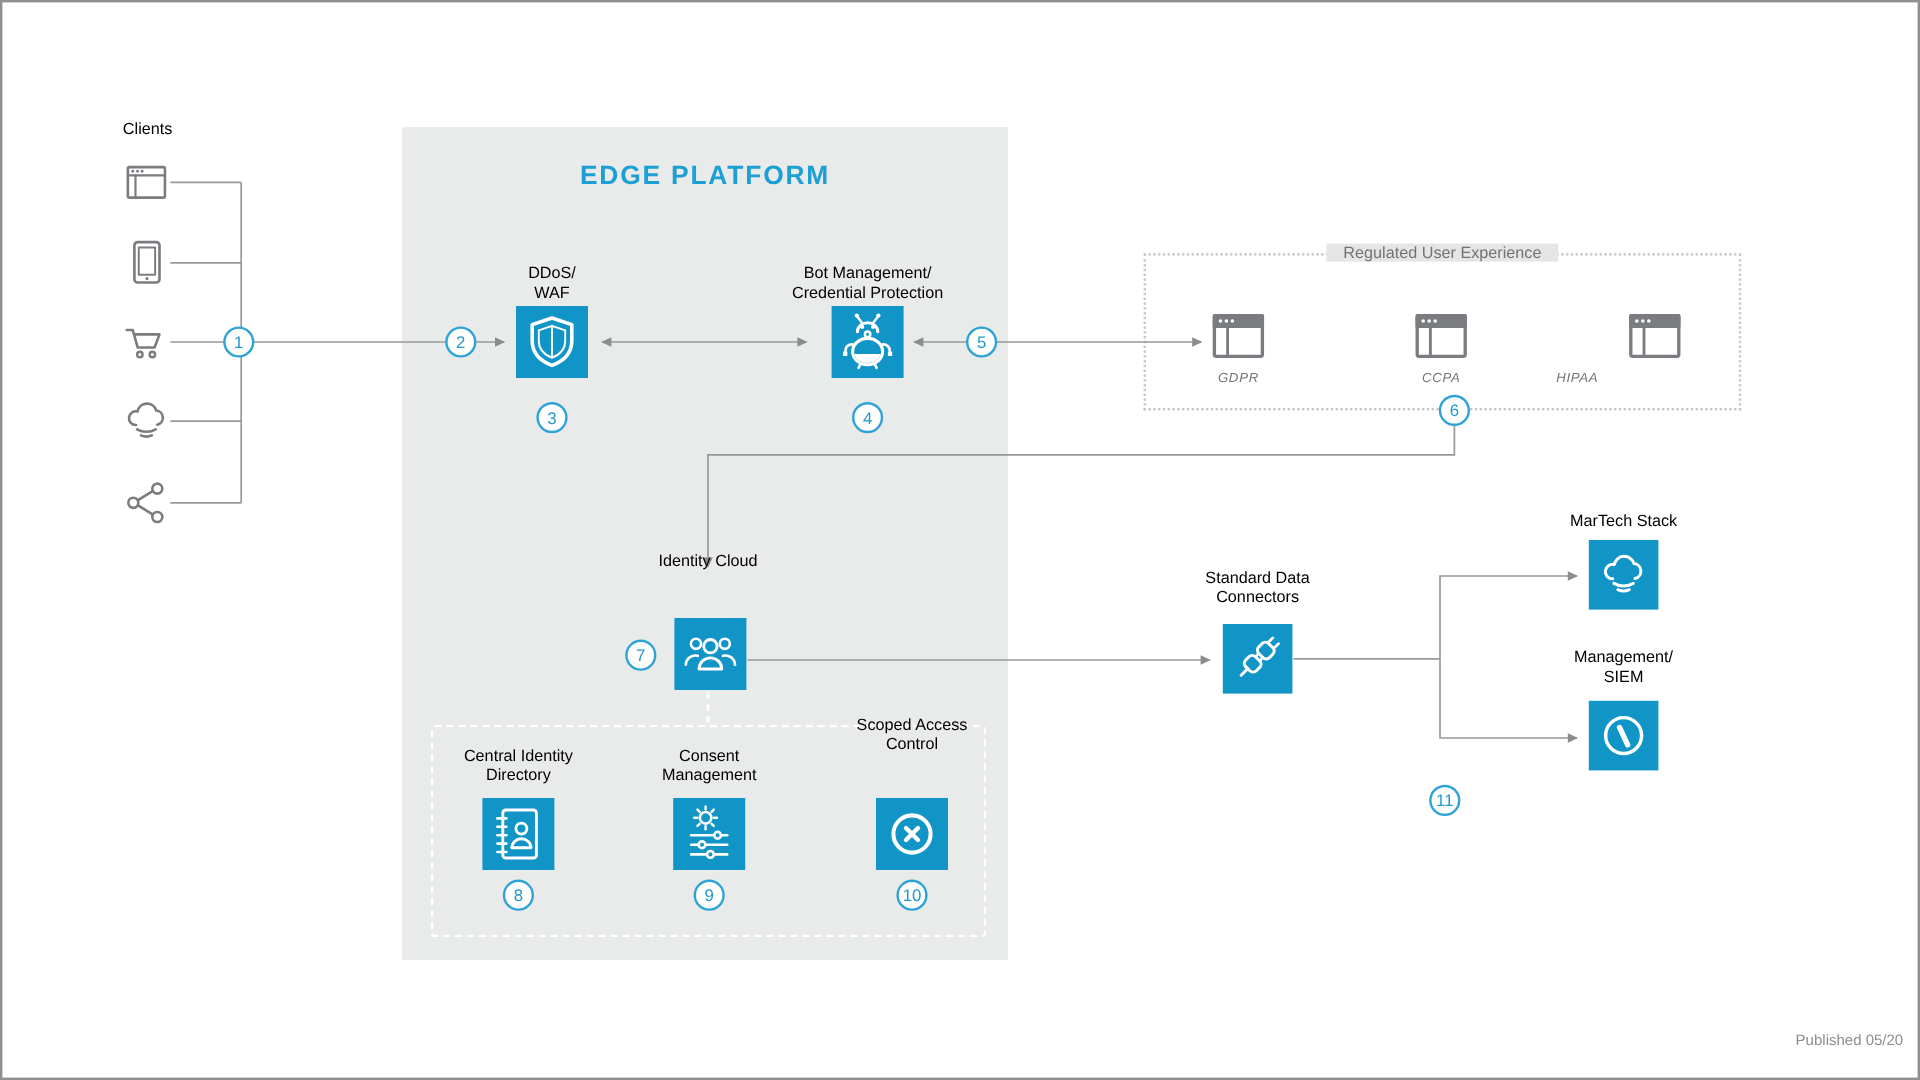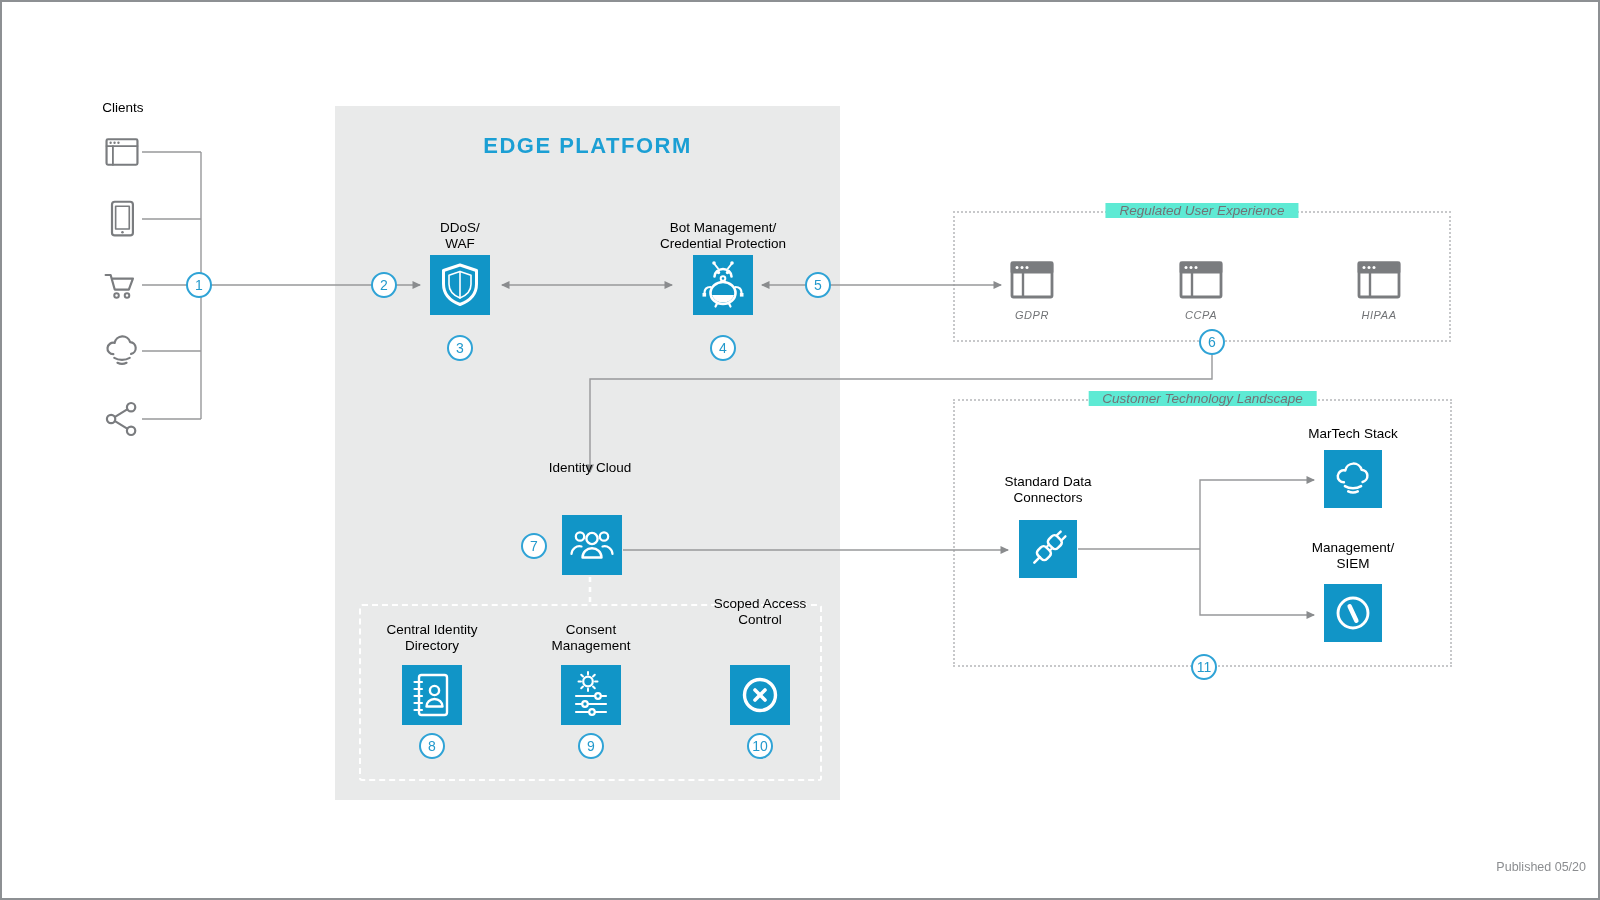--- a/index.html
+++ b/index.html
@@ -22,40 +22,37 @@
   .sz58{width:58px;height:58px;}
 
   .gray-icon{position:absolute;color:#7a7c7f;z-index:3;display:flex;align-items:center;justify-content:center;}
 
   .step{position:absolute;width:26px;height:26px;border-radius:50%;background:#fff;
         border:2px solid #2fa3d6;color:#2399cc;font-size:14px;font-weight:500;
         display:flex;align-items:center;justify-content:center;box-sizing:border-box;z-index:4;}
 
   .dot-box{position:absolute;border:2px dotted #c7c8ca;box-sizing:border-box;z-index:1;}
   .dot-box .box-title{position:absolute;top:-10px;left:50%;transform:translateX(-50%);
-        background:#5eead4;padding:0 14px;white-space:nowrap;color:#717376;font-size:13.5px;font-style:italic;}
+        background:#e5e5e5;padding:0 14px;white-space:nowrap;color:#717376;font-size:13.5px;}
 
   .dash-box{position:absolute;left:357px;top:602px;width:463px;height:177px;
         border:2px dashed #ffffff;border-radius:3px;box-sizing:border-box;z-index:1;}
 
   .published{position:absolute;right:12px;top:858px;color:#8b8d90;font-size:12.5px;z-index:3;}
 </style>
 </head>
 <body>
 
 <div class="frame">
 
   <div class="edge-box"></div>
   <div class="edge-title">EDGE PLATFORM</div>
 
   <div class="dot-box" style="left:951px;top:209px;width:498px;height:131px;">
     <span class="box-title">Regulated User Experience</span>
-  </div>
-  <div class="dot-box" style="left:951px;top:397px;width:499px;height:268px;">
-    <span class="box-title">Customer Technology Landscape</span>
   </div>
 
   <div class="dash-box"></div>
 
   <svg class="wires" viewBox="0 0 1600 900">
     <defs>
       <marker id="arr" markerUnits="userSpaceOnUse" markerWidth="11" markerHeight="11" refX="8" refY="5" orient="auto-start-reverse">
         <path d="M0.5 1 L9 5 L0.5 9 Z" fill="#8a8c8e"></path>
       </marker>
     </defs>
@@ -246,21 +243,21 @@
   <div class="gray-icon" style="left:1355px;top:258px;">
     <svg width="44" height="40" viewBox="0 0 44 40" fill="none" stroke="currentColor" stroke-width="2.8" stroke-linejoin="round">
       <rect x="2" y="3" width="40" height="34" rx="1.5"></rect>
       <rect x="2" y="3" width="40" height="9" fill="currentColor"></rect>
       <circle cx="7" cy="7.5" r="1.5" fill="#fff" stroke="none"></circle>
       <circle cx="12" cy="7.5" r="1.5" fill="#fff" stroke="none"></circle>
       <circle cx="17" cy="7.5" r="1.5" fill="#fff" stroke="none"></circle>
       <line x1="13" y1="12" x2="13" y2="37" stroke-width="2.4"></line>
     </svg>
   </div>
-  <div class="lbl lbl-sm" style="left:1347px;top:306px;width:60px;">HIPAA</div>
+  <div class="lbl lbl-sm" style="left:1270px;top:306px;width:60px;text-align:right;">HIPAA</div>
 
   <div class="lbl" style="left:966px;top:472px;width:160px;">Standard Data
 Connectors</div>
   <div class="blue-icon sz58" style="left:1017px;top:518px;">
     <svg width="58" height="58" viewBox="0 0 60 60" fill="none" stroke="currentColor" stroke-linecap="round" stroke-linejoin="round">
       <g transform="rotate(45 30 30)">
         <line x1="26.5" y1="8" x2="26.5" y2="14" stroke-width="2.4"></line>
         <line x1="33.5" y1="8" x2="33.5" y2="14" stroke-width="2.4"></line>
         <rect x="23.5" y="14" width="13" height="12" rx="4" stroke-width="2.6"></rect>
         <line x1="27.5" y1="26" x2="27.5" y2="30" stroke-width="2.2"></line>

